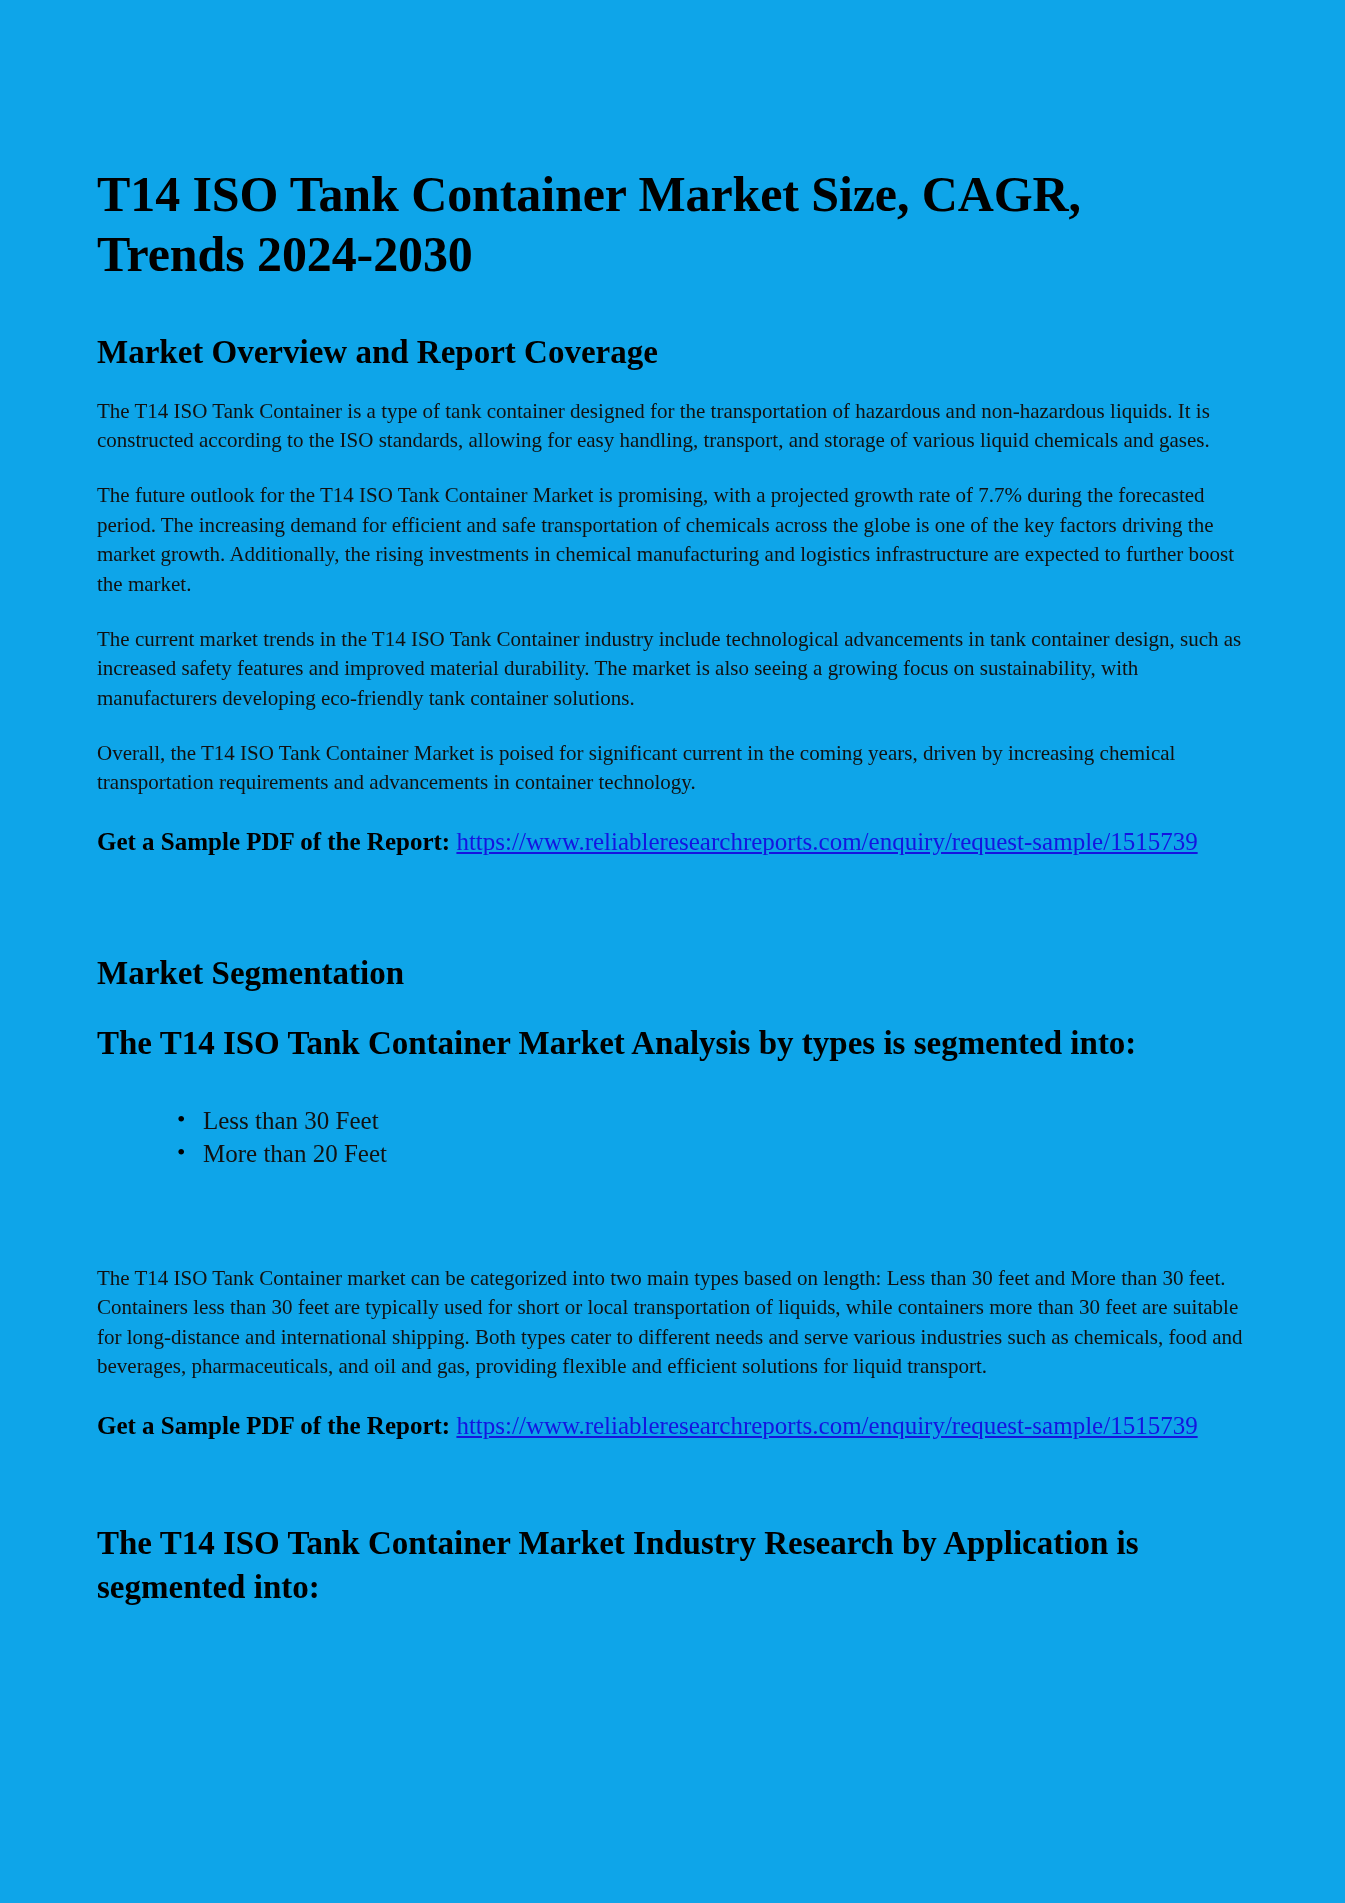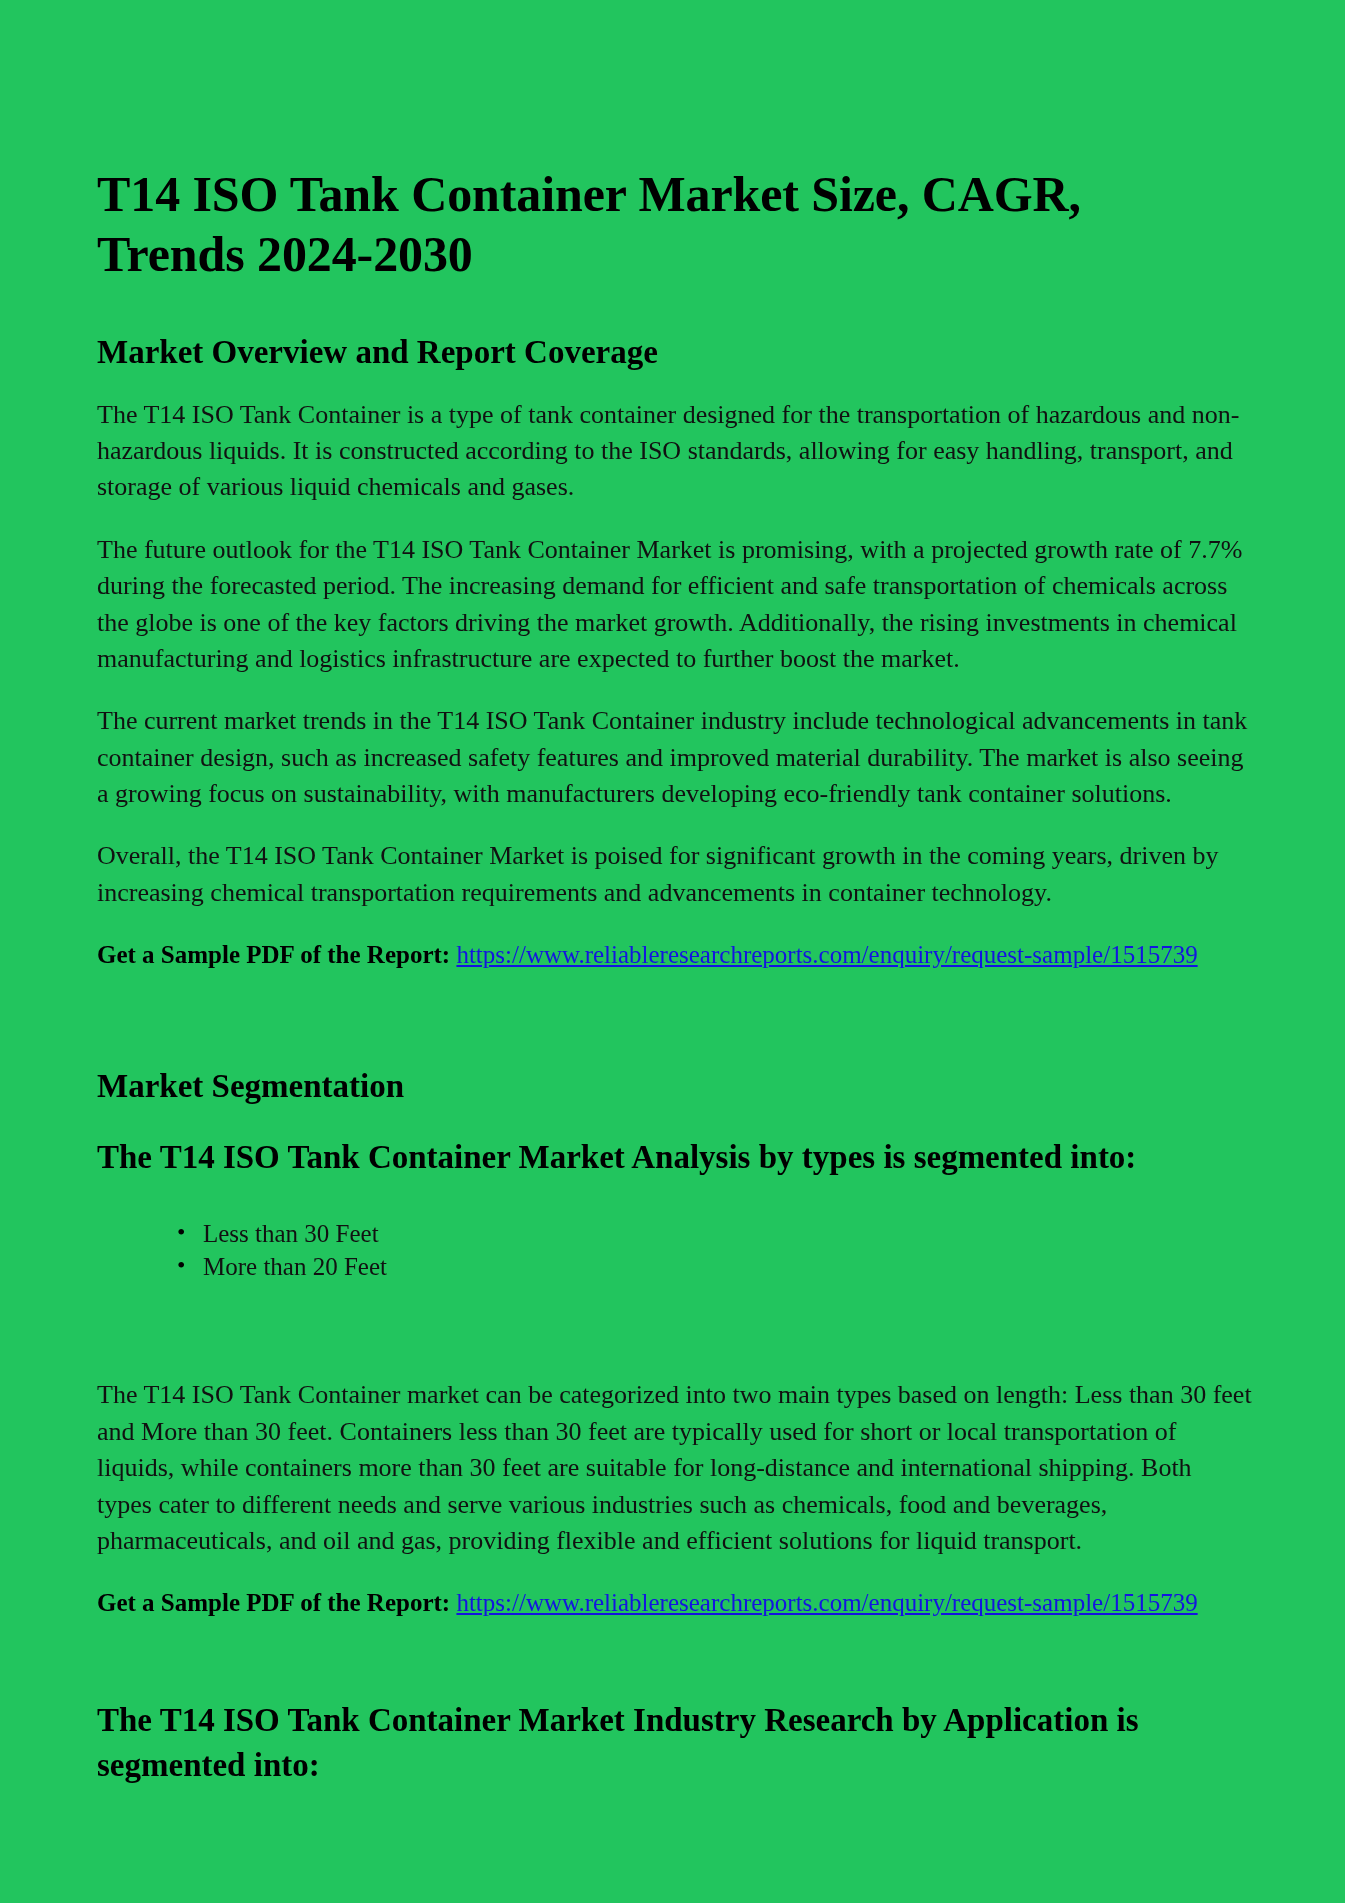--- a/index.html
+++ b/index.html
@@ -7,21 +7,21 @@
     margin: 0;
     padding: 0;
     background: #ffffff;
   }
 
   .page {
     position: relative;
     width: 1345px;
     min-height: 1903px;
     margin: 0 auto;
-    background: #22c55e;
+    background: #0ea5e9;
     box-sizing: border-box;
     padding: 0;
     overflow: hidden;
   }
 
   .content {
     position: absolute;
     left: 97px;
     top: 0;
     width: 1155px;
@@ -47,21 +47,21 @@
     font-size: 33px;
     line-height: 1.35;
     color: #000000;
     margin: 0;
   }
 
   
   .body-par {
     font-family: "Liberation Serif", "DejaVu Serif", serif;
     font-weight: normal;
-    font-size: 26px;
+    font-size: 21px;
     line-height: 1.40;
     color: #111111;
     margin: 0;
     text-align: left;
   }
   .sp-22 { height: 22px; }
   .sp-26 { height: 26px; }
   .sp-46 { height: 46px; }
   .sp-78 { height: 78px; }
   .sp-92 { height: 92px; }
@@ -134,21 +134,21 @@
     <div class="sp-26"></div>
 
     <p class="body-par">The future outlook for the T14 ISO Tank Container Market is promising, with a projected growth rate of 7.7% during the forecasted period. The increasing demand for efficient and safe transportation of chemicals across the globe is one of the key factors driving the market growth. Additionally, the rising investments in chemical manufacturing and logistics infrastructure are expected to further boost the market.</p>
 
     <div class="sp-26"></div>
 
     <p class="body-par">The current market trends in the T14 ISO Tank Container industry include technological advancements in tank container design, such as increased safety features and improved material durability. The market is also seeing a growing focus on sustainability, with manufacturers developing eco-friendly tank container solutions.</p>
 
     <div class="sp-26"></div>
 
-    <p class="body-par">Overall, the T14 ISO Tank Container Market is poised for significant growth in the coming years, driven by increasing chemical transportation requirements and advancements in container technology.</p>
+    <p class="body-par">Overall, the T14 ISO Tank Container Market is poised for significant current in the coming years, driven by increasing chemical transportation requirements and advancements in container technology.</p>
 
     <div class="sp-26"></div>
 
     <p class="cta-line"><span class="cta-label">Get a Sample PDF of the Report: </span><a class="doc-link" href="#">https://www.reliableresearchreports.com/enquiry/request-sample/1515739</a></p>
 
     <div class="sp-92"></div>
 
     <p class="sec-head">Market Segmentation</p>
 
     <div class="sp-26"></div>

